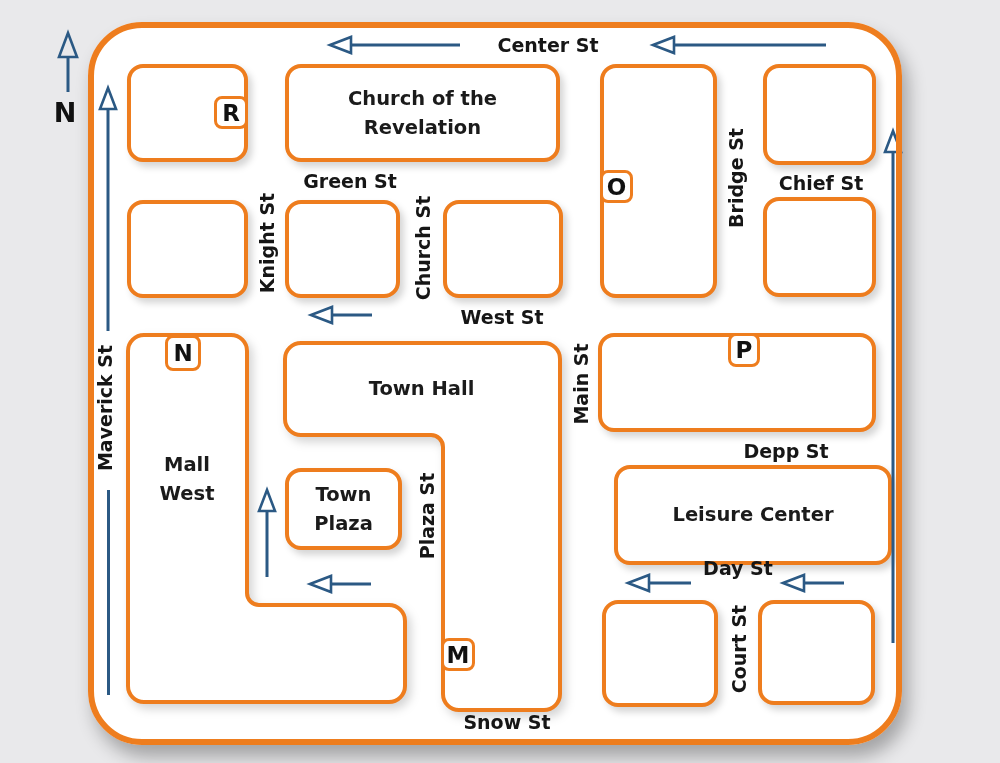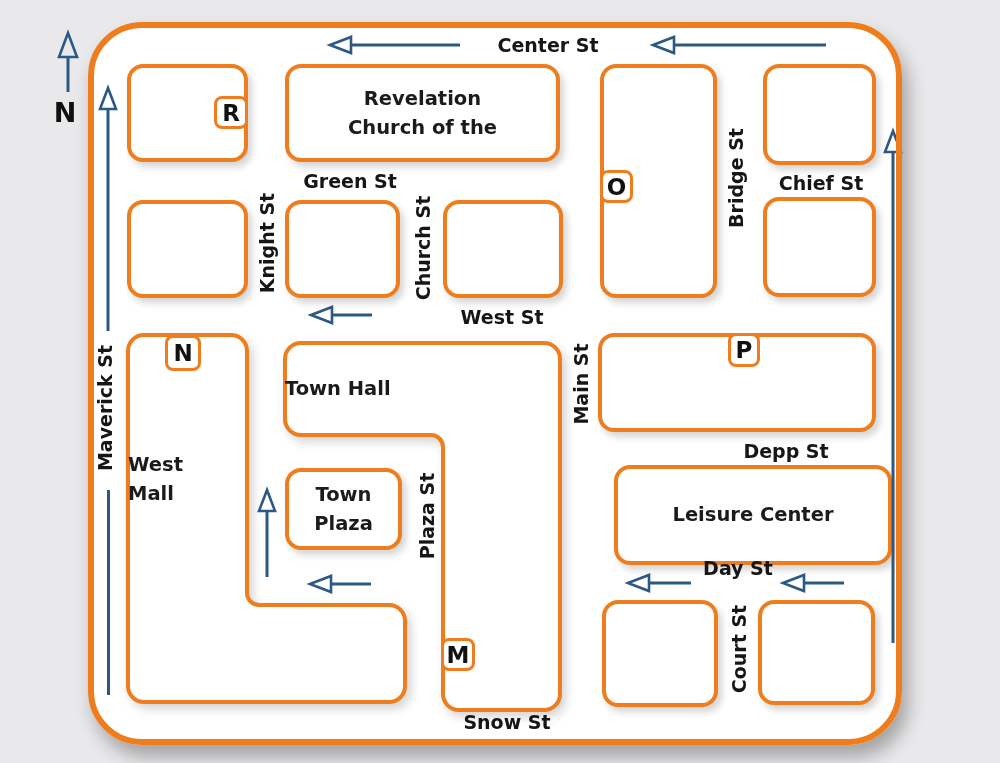--- a/index.html
+++ b/index.html
@@ -31,21 +31,21 @@
     position:absolute;background:#fff;border:4px solid var(--orange);
     border-radius:16px;box-shadow:4px 5px 7px rgba(0,0,0,.17);z-index:2;
   }
   .block.labeled{display:flex;align-items:center;justify-content:center;flex-direction:column;}
   .shape{position:absolute;z-index:2;overflow:visible;}
   .shape path{fill:#fff;stroke:var(--orange);stroke-width:4px;}
   .shape{filter:drop-shadow(4px 5px 5px rgba(0,0,0,.17));}
   
   .bl{
     position:absolute;font-weight:bold;font-size:19.5px;line-height:1.5;
-    color:#1b1b1b;text-align:left;z-index:4;
+    color:#1b1b1b;text-align:center;z-index:4;
   }
   .bl span{display:block;}
   .inlabel{font-weight:bold;font-size:19.5px;line-height:1.5;color:#1b1b1b;text-align:center;}
   .inlabel span{display:block;}
   .street{
     position:absolute;font-weight:bold;font-size:19px;color:var(--ink);
     white-space:nowrap;transform:translate(-50%,-50%);z-index:5;
   }
   .street.v{transform:translate(-50%,-50%) rotate(-90deg);}
   
@@ -75,22 +75,22 @@
     <line x1="13" y1="27" x2="13" y2="62"></line>
   </svg>
   <div class="compass-n">N</div>
 
   <div class="map">
 
     <div class="block" style="left:39px;top:42px;width:121px;height:98px;"></div>
 
     <div class="block labeled" style="left:197px;top:42px;width:275px;height:98px;">
       <div class="inlabel">
+        <span>Church of the</span>
         <span>Revelation</span>
-        <span>Church of the</span>
       </div>
     </div>
 
     <div class="block" style="left:512px;top:42px;width:117px;height:234px;"></div>
     <div class="block" style="left:675px;top:42px;width:113px;height:101px;"></div>
 
     <div class="block" style="left:39px;top:178px;width:121px;height:98px;"></div>
     <div class="block" style="left:197px;top:178px;width:115px;height:98px;"></div>
     <div class="block" style="left:355px;top:178px;width:120px;height:98px;"></div>
     <div class="block" style="left:675px;top:175px;width:113px;height:100px;"></div>
@@ -110,22 +110,22 @@
       </div>
     </div>
 
     <div class="block" style="left:514px;top:578px;width:116px;height:107px;"></div>
     <div class="block" style="left:670px;top:578px;width:117px;height:105px;"></div>
 
     <svg class="shape" style="left:38px;top:311px;" width="284" height="372" viewBox="0 0 284 372">
       <path d="M 18 2 H 105 A 16 16 0 0 1 121 18 V 260 A 12 12 0 0 0 133 272 H 263 A 16 16 0 0 1 279 288 V 353 A 16 16 0 0 1 263 369 H 18 A 16 16 0 0 1 2 353 V 18 A 16 16 0 0 1 18 2 Z"></path>
     </svg>
     <div class="bl" style="left:40px;top:428px;width:118px;">
+      <span>Mall</span>
       <span>West</span>
-      <span>Mall</span>
     </div>
 
     <svg class="shape" style="left:195px;top:319px;" width="281" height="373" viewBox="0 0 281 373">
       <path d="M 18 2 H 261 A 16 16 0 0 1 277 18 V 353 A 16 16 0 0 1 261 369 H 176 A 16 16 0 0 1 160 353 V 106 A 12 12 0 0 0 148 94 H 18 A 16 16 0 0 1 2 78 V 18 A 16 16 0 0 1 18 2 Z"></path>
     </svg>
     <div class="bl" style="left:197px;top:352px;width:273px;">
       <span>Town Hall</span>
     </div>
 
     <div class="marker" style="left:126px;top:74px;width:34px;height:33px;">R</div>

